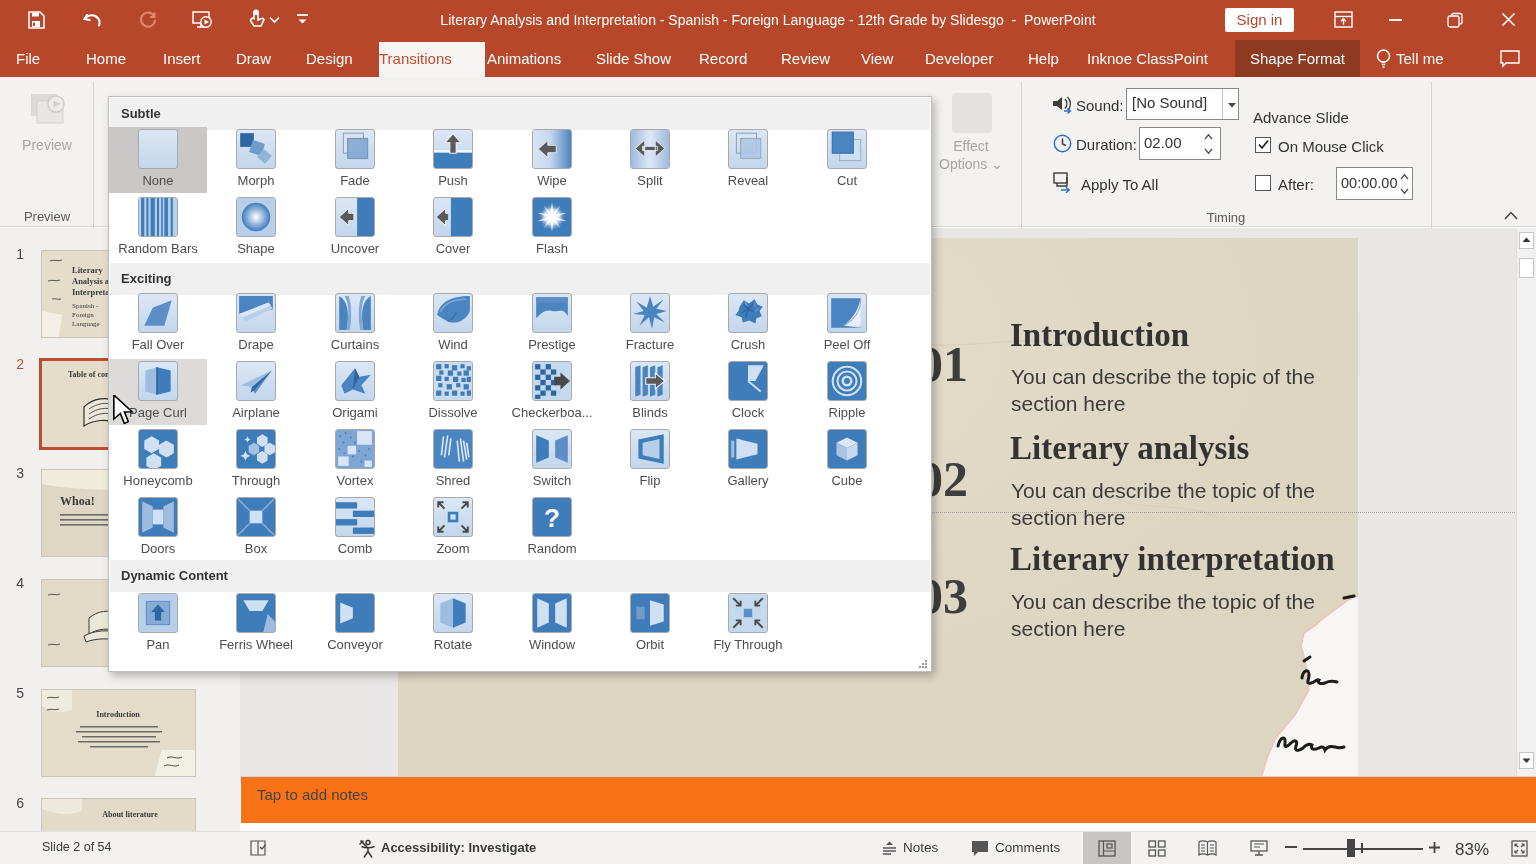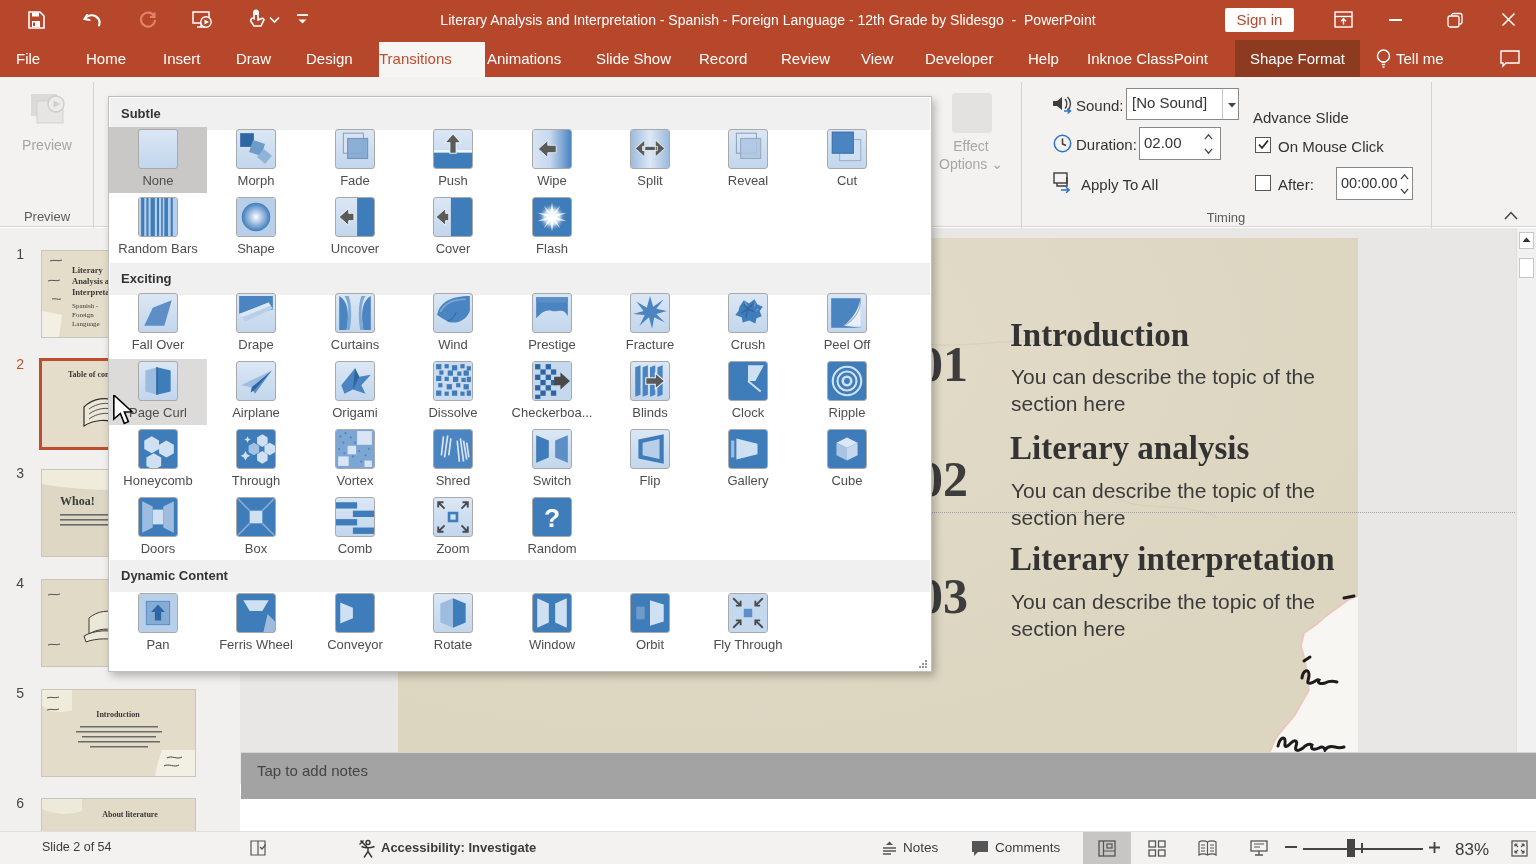--- a/index.html
+++ b/index.html
@@ -18,21 +18,21 @@
 .cl{font-size:13px;color:#4d4d4d;margin-top:4px;white-space:nowrap}
 .ic{width:40px;height:40px;border:1px solid #a9a9a9;border-radius:3px;background:linear-gradient(180deg,#dbe7f5,#c2d6ec)}
 
 #leftpanel{left:0;top:228px;width:240px;height:603px;background:#f1f0ef}
 .thumbnum{position:absolute;font-size:14px;color:#444;width:24px;text-align:right}
 .thumb{position:absolute;left:42px;width:153px;height:86px;background:#e1dbc7;box-shadow:0 0 0 1px #c9c5bb}
 
 #editarea{left:240px;top:228px;width:1296px;height:556px;background:#e8e7e6}
 #canvas{position:absolute;left:158px;top:10px;width:960px;height:540px;background:#dfd9c5}
 
-#notes{left:241px;top:752px;width:1295px;height:47px;background:#a3a3a3;border-top:1px solid #d6d4d2}
+#notes{left:241px;top:776px;width:1295px;height:47px;background:#f97316;border-top:1px solid #d6d4d2}
 #statusbar{left:0;top:831px;width:1536px;height:33px;background:#f3f2f1;border-top:1px solid #e1dfdd;font-size:12.5px;color:#3b3b3b}
 </style></head>
 <body>
 
 <div class="abs" id="titlebar">
   <svg class="abs" style="left:27px;top:11px" width="18" height="18" viewBox="0 0 18 18">
       <path d="M2 1h11l4 4v12H2z" fill="none" stroke="#fff" stroke-width="1.6"></path>
       <rect x="5" y="10" width="8" height="6" fill="#fff"></rect>
       <rect x="6" y="11.5" width="2" height="3.5" fill="#b7472a"></rect>
       <rect x="5" y="1.5" width="7" height="4" fill="#fff"></rect>

